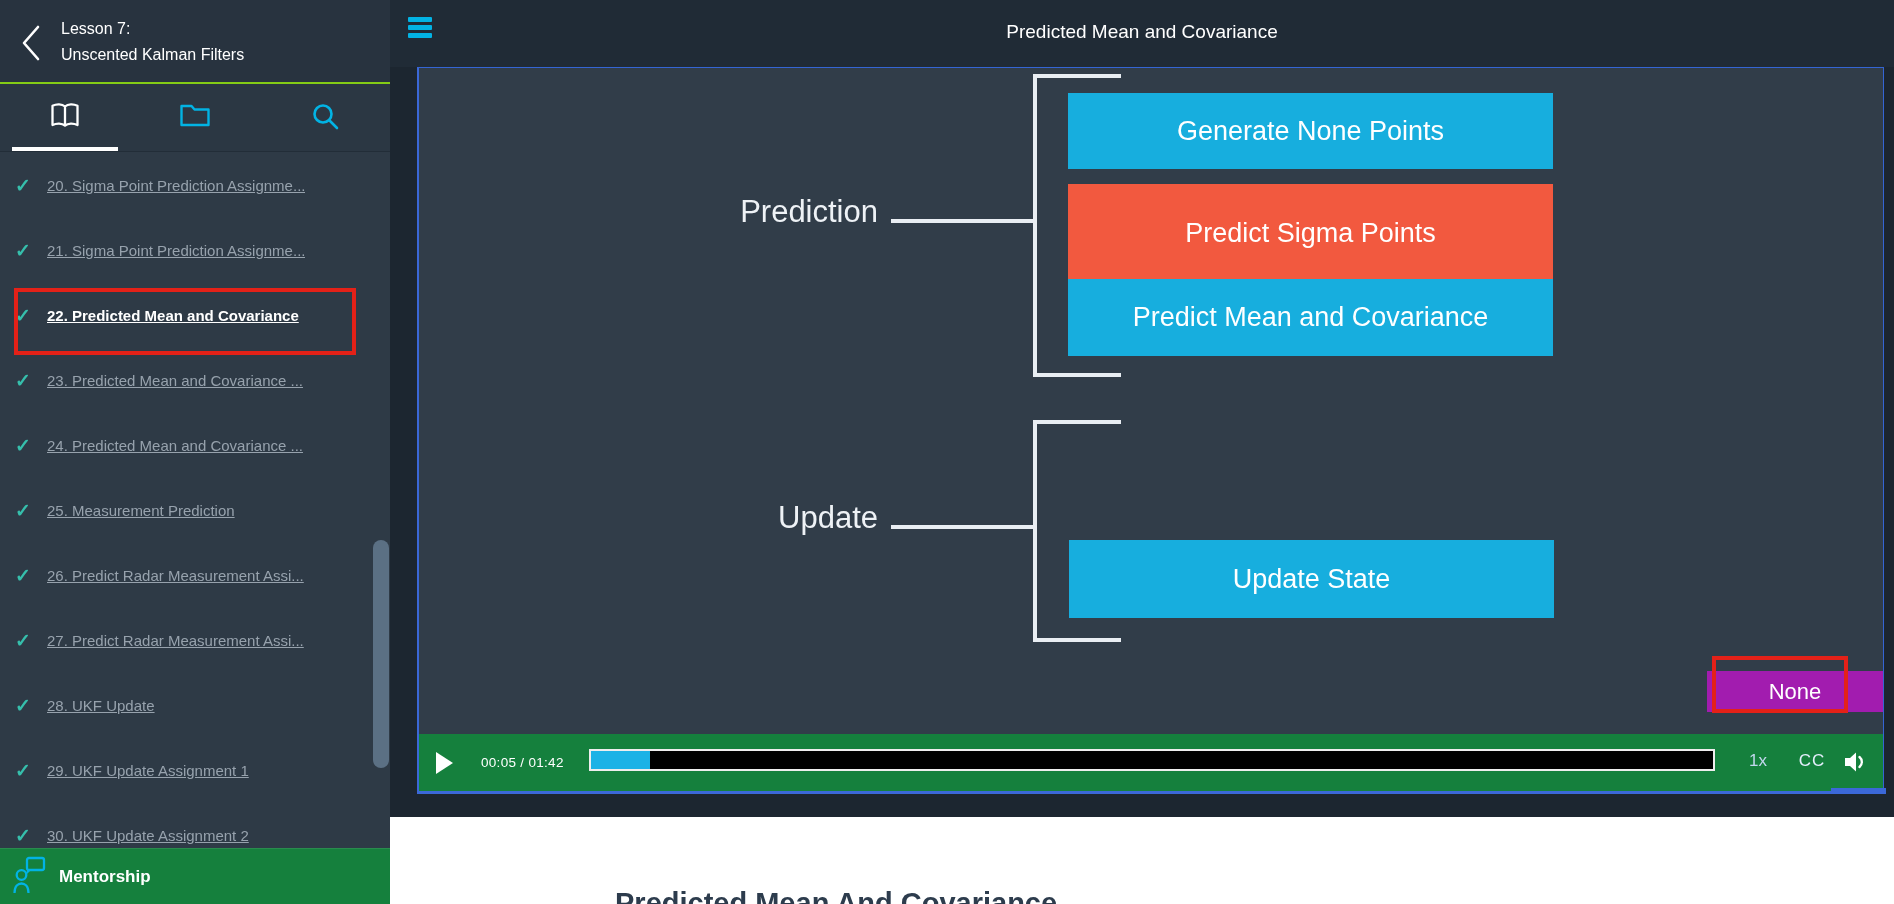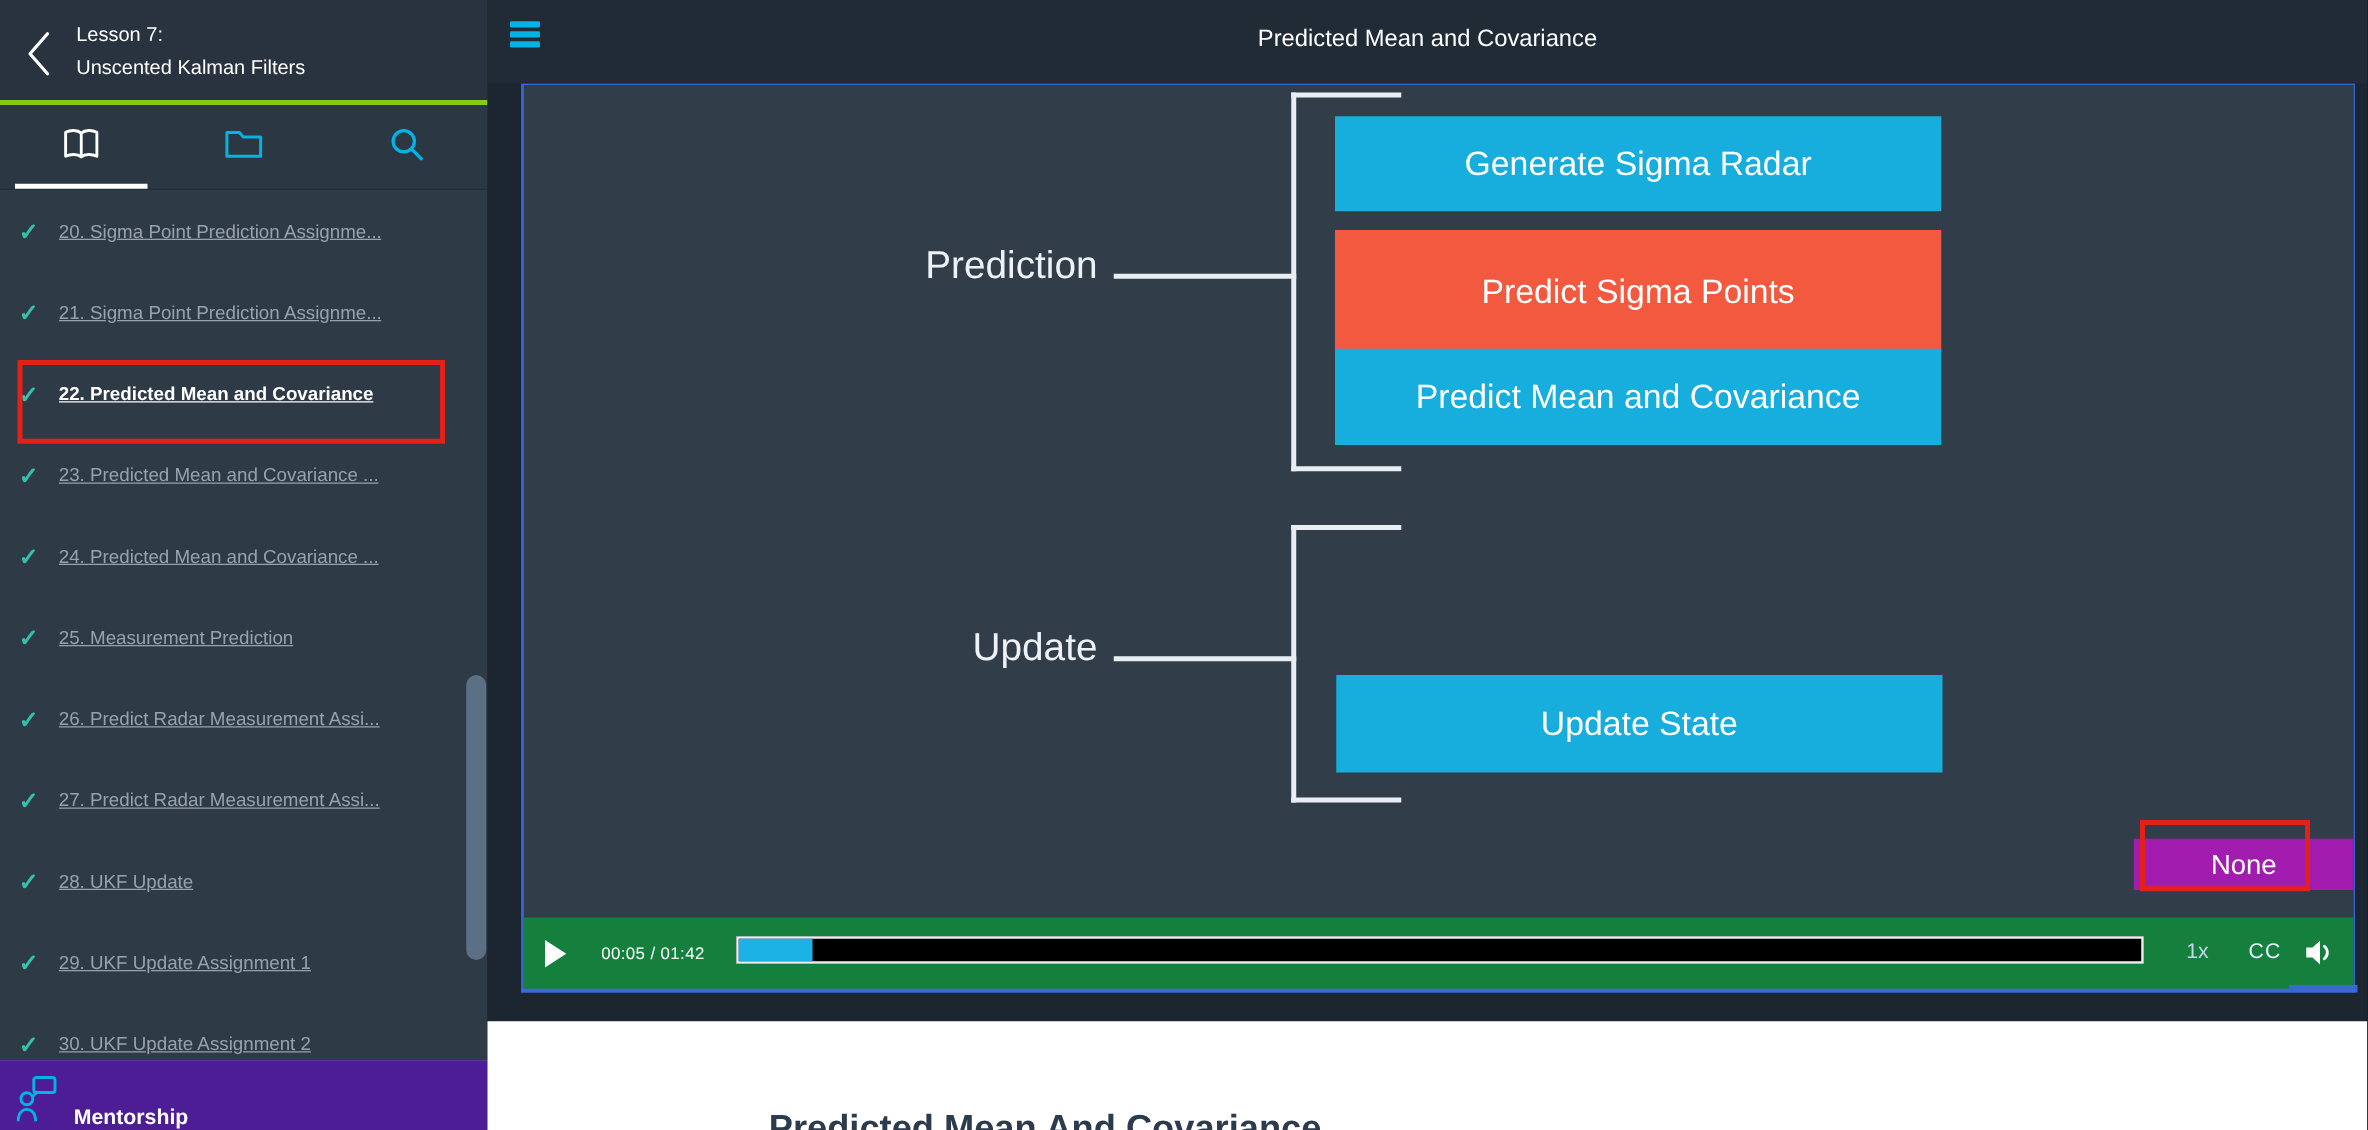--- a/index.html
+++ b/index.html
@@ -2,35 +2,35 @@
 <html><head>
 <meta charset="utf-8">
 <style>
   * { margin:0; padding:0; box-sizing:border-box; }
   html,body { background:#10161d; }
   body { font-family:"Liberation Sans", sans-serif; }
   .stage { position:relative; width:1894px; height:904px; overflow:hidden; background:#1b242e; }
 
   
   .sidebar { position:absolute; left:0; top:0; width:390px; height:904px; background:#2e3a46; }
-  .sb-header { position:relative; height:84px; background:#28333f; border-bottom:4px solid #84cc16;padding-left:36px; }
+  .sb-header { position:relative; height:84px; background:#28333f; border-bottom:2px solid #84cc16;padding-left:36px; }
   .back { position:absolute; left:14px; top:20px; width:34px; height:46px; background:none; border:none; cursor:pointer; }
   .lesson-block { position:absolute; left:61px; top:16px; color:#fff; font-size:16px; line-height:26px; font-weight:400; }
   .tabs { position:relative; display:flex; height:68px; background:#2b3743; border-bottom:1px solid #222d38; }
   .tab { flex:1; display:flex; align-items:center; justify-content:center; position:relative; cursor:pointer; }
   .tab.active::after { content:""; position:absolute; left:12px; right:12px; bottom:0; height:4px; background:#fff; }
   .items { position:absolute; top:153px; left:0; width:390px; }
   .item { position:relative; height:65px; display:flex; align-items:center; padding-left:47px; cursor:pointer; }
   .item .check { position:absolute; left:15px; color:#36bfac; font-size:19px; font-weight:700; }
   .item .item-label { color:#97a2ad; font-size:15px; white-space:nowrap; overflow:hidden; max-width:320px;text-decoration:underline; }
   .item.active .item-label { color:#ffffff; font-weight:700; }
   .annot { position:absolute; border:4px solid #e42118; pointer-events:none; }
   .annot-item { left:14px; top:288px; width:342px; height:67px; }
   .sb-scrollbar { position:absolute; left:373px; top:540px; width:16px; height:228px; border-radius:8px; background:#5b7084; }
-  .sb-footer { position:absolute; left:0; bottom:0; width:390px; height:56px; background:#4c1d95; border-top:1px solid rgba(255,255,255,0.09); display:flex; align-items:flex-end; cursor:pointer; }
+  .sb-footer { position:absolute; left:0; bottom:0; width:390px; height:56px; background:#15803d; border-top:1px solid rgba(255,255,255,0.09); display:flex; align-items:center; cursor:pointer; }
   .sb-footer .mico { margin-left:13px; }
   .sb-footer .mlabel { margin-left:10px; color:#fff; font-size:17px; font-weight:700; }
 
   
   .main-bg { position:absolute; left:390px; top:0; width:1504px; height:817px; background:#1c2630; }
   .main-header { position:absolute; left:390px; top:0; width:1504px; height:67px; background:#202b36; }
   .menu-btn { position:absolute; left:18px; top:17px; width:26px; height:22px; background:none; border:none; cursor:pointer; }
   .menu-btn span { display:block; width:24px; height:5px; border-radius:1px; background:#02b3e4; margin-bottom:3px; }
   .main-title { position:absolute; left:0; right:0; top:21px; text-align:center; color:#fff; font-size:19px; }
 
@@ -202,21 +202,21 @@
     <div class="main-title">Predicted Mean and Covariance</div>
   </header>
 
   <div class="video">
     <div class="frame">
       <div class="dline br1-v"></div>
       <div class="dline br1-t"></div>
       <div class="dline br1-b"></div>
       <div class="dline cn1"></div>
       <div class="dlabel lp">Prediction</div>
-      <div class="dbox cyan b1">Generate Sigma Radar</div>
+      <div class="dbox cyan b1">Generate None Points</div>
       <div class="dbox orange b2">Predict Sigma Points</div>
       <div class="dbox cyan b3">Predict Mean and Covariance</div>
 
       <div class="dline br2-v"></div>
       <div class="dline br2-t"></div>
       <div class="dline br2-b"></div>
       <div class="dline cn2"></div>
       <div class="dlabel lu">Update</div>
       <div class="dbox cyan b5">Update State</div>
 

